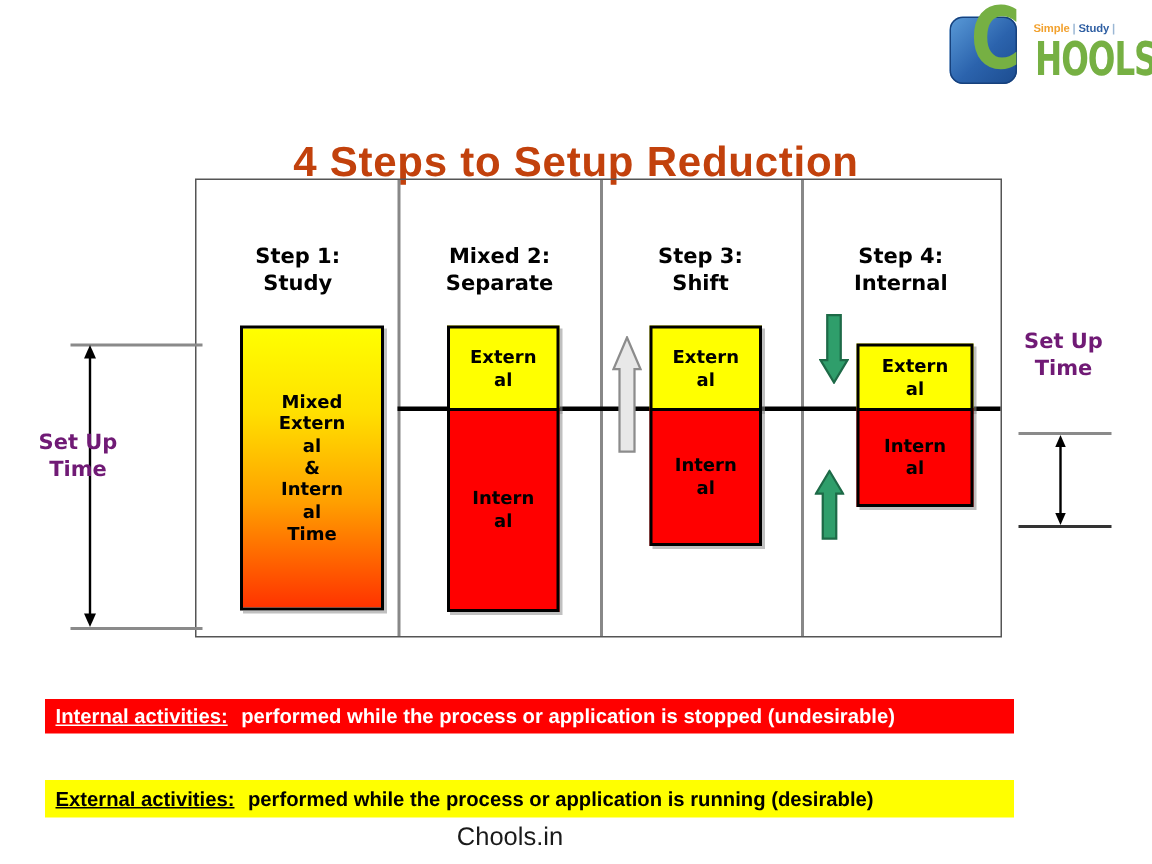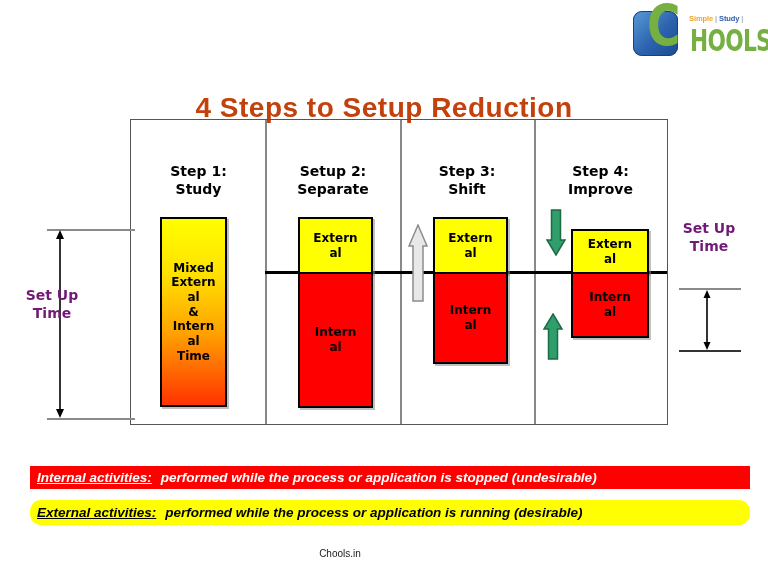--- a/index.html
+++ b/index.html
@@ -45,27 +45,27 @@
   .measure-arrow line{stroke:#000;stroke-width:1.6;}
   .measure-arrow polygon{fill:#000;}
 
   .tick{position:absolute;height:1.5px;}
   .tick-gray{background:#8a8a8a;}
   .tick-dark{background:#333;}
   .measure-label{position:absolute;text-align:center;font-size:14px;font-weight:bold;
      line-height:1.25;white-space:pre-line;color:#701a75;}
 
   
-  .banner{left:30px;width:720px;box-sizing:border-box;padding-left:7px;
-     font-family:"Liberation Sans",sans-serif;font-size:13.5px;font-weight:bold;white-space:nowrap;font-style:italic;}
+  .banner{left:30px;width:646px;box-sizing:border-box;padding-left:7px;
+     font-family:"Liberation Sans",sans-serif;font-size:13.5px;font-weight:bold;white-space:nowrap;}
   .banner-red{top:466px;height:23px;line-height:23px;background:#FF0000;color:#ffffff;}
-  .banner-yellow{top:500px;height:25px;line-height:25px;background:#FFFF00;color:#000000;border-radius:11px;}
+  .banner-yellow{top:520px;height:25px;line-height:25px;background:#FFFF00;color:#000000;}
   .banner-lead{text-decoration:underline;margin-right:9px;}
 
-  .footer{left:240px;top:548px;width:200px;text-align:center;font-size:10px;color:#1a1a1a;
+  .footer{left:240px;top:548px;width:200px;text-align:center;font-size:17px;color:#1a1a1a;
      font-family:"Liberation Sans",sans-serif;}
 </style>
 </head>
 <body>
 
 <div class="abs logo">
   <div class="logo-square"></div>
   <div class="logo-tagline">
     <span class="tag-simple">Simple</span><span class="tag-sep">|</span><span class="tag-smart">Study</span><span class="tag-sep">|</span><span class="tag-speed">Speed</span>
   </div>
@@ -75,30 +75,30 @@
 
 <div class="abs title">4 Steps to Setup Reduction</div>
 
 <div class="abs frame">
   <div class="col-divider" style="left:134px"></div>
   <div class="col-divider" style="left:269px"></div>
   <div class="col-divider" style="left:403px"></div>
 
   <div class="step-header" style="left:0;width:135px">Step 1:
 Study</div>
-  <div class="step-header" style="left:135px;width:134px">Setup 2:
+  <div class="step-header" style="left:135px;width:134px">Mixed 2:
 Separate</div>
   <div class="step-header" style="left:269px;width:134px">Step 3:
 Shift</div>
   <div class="step-header" style="left:403px;width:133px">Step 4:
-Improve</div>
+Internal</div>
 
   <div class="main-line"></div>
 
-  <div class="box box-mixed" style="left:29px;top:97px;width:67px;height:190px">
+  <div class="box box-mixed" style="left:29px;top:97px;width:96px;height:190px">
     <span>Mixed
 Extern
 al
 &amp;
 Intern
 al
 Time</span>
   </div>
 
   <div class="box box-yellow" style="left:167px;top:97px;width:75px;height:57px">

